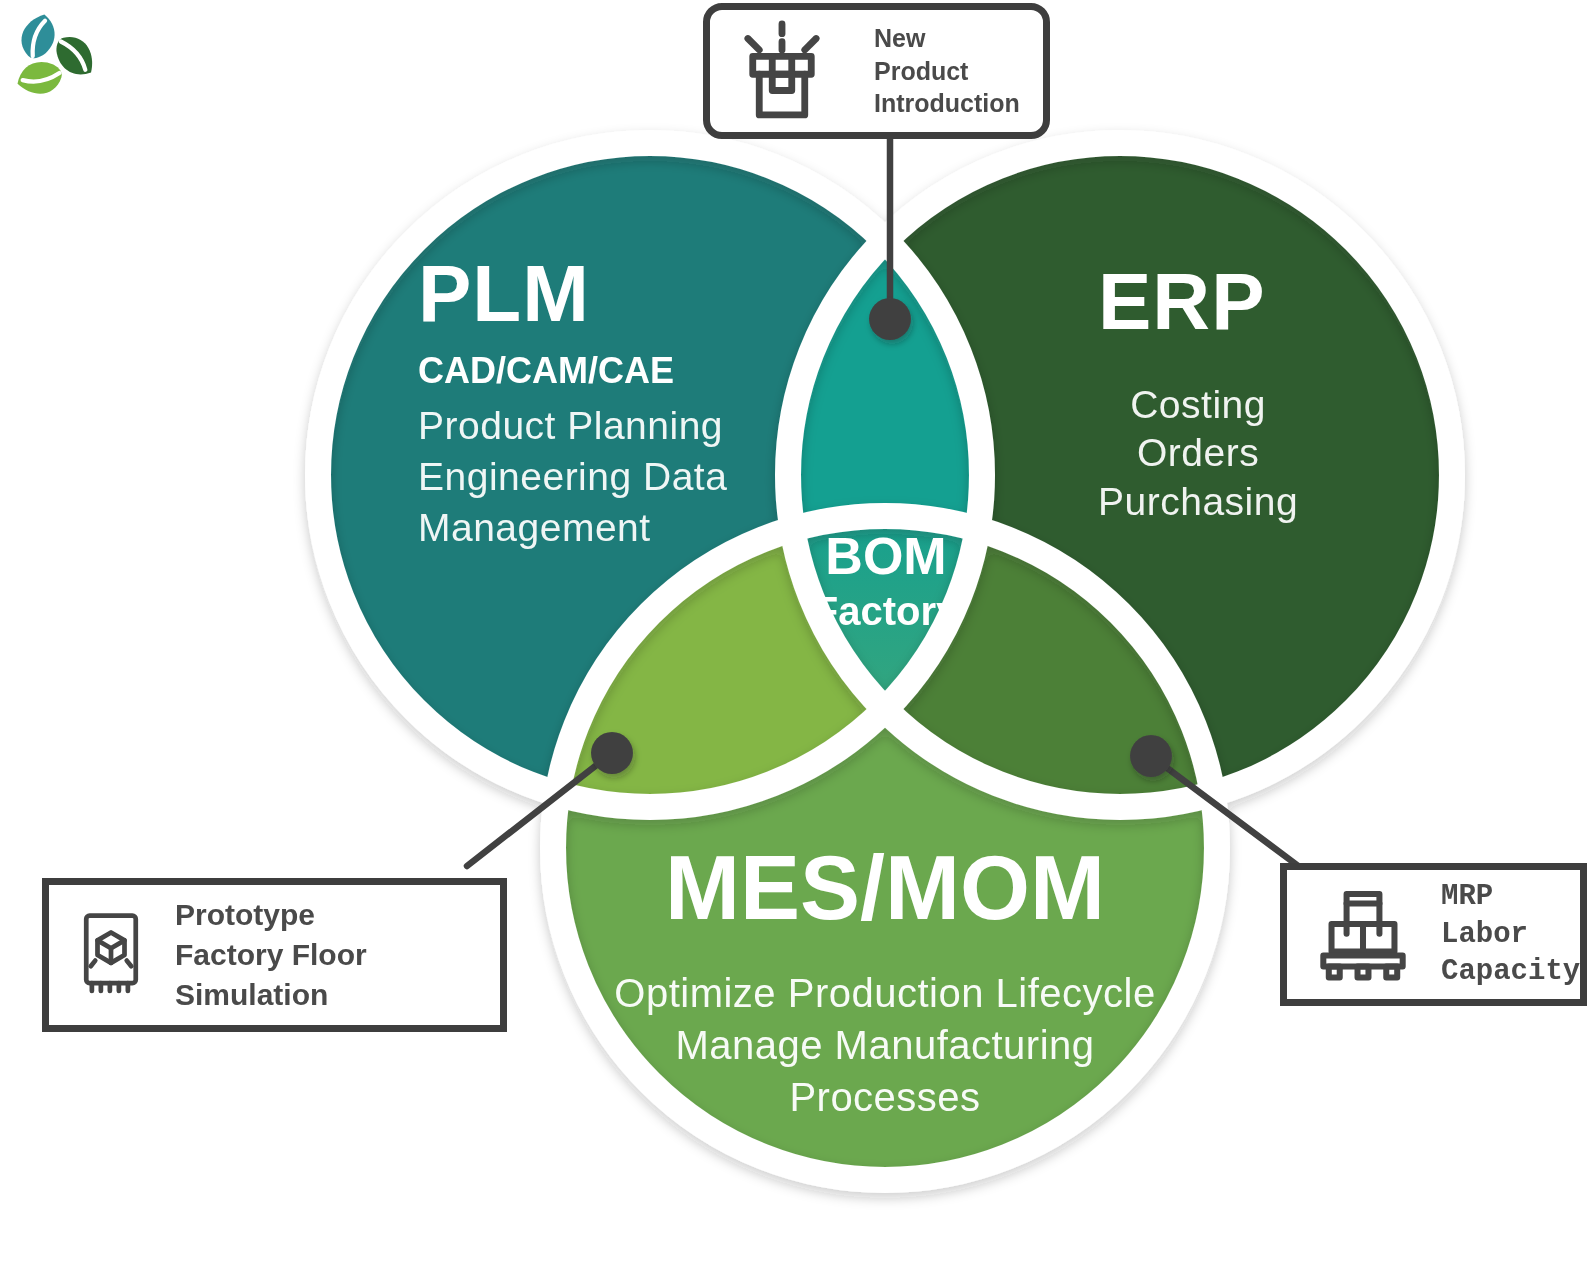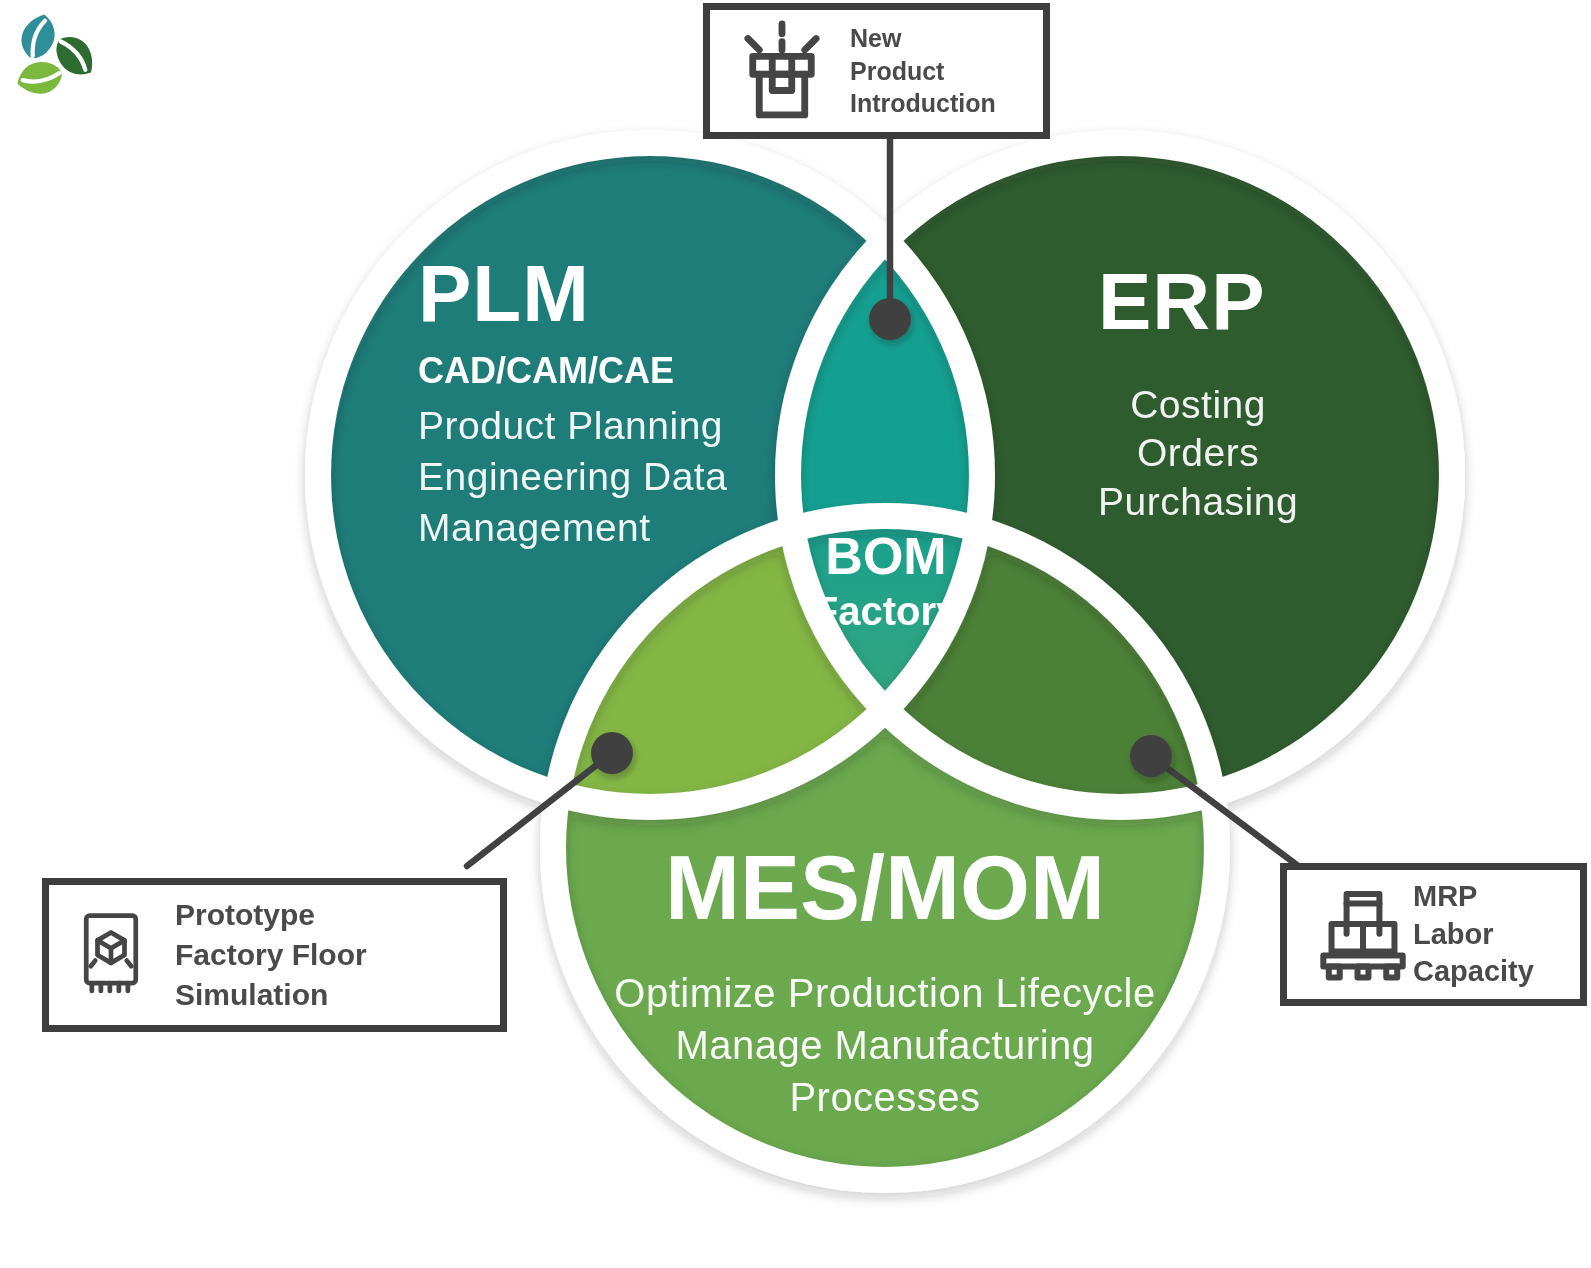--- a/index.html
+++ b/index.html
@@ -27,23 +27,23 @@
   .label-erp .circle-lines{margin-top:39px;line-height:1.24;text-align:center;}
   .label-mes .circle-lines{margin-top:34px;font-size:40px;line-height:1.3;color:rgba(255,255,255,0.95);}
   .center-line1{font-weight:bold;font-size:52px;line-height:1.1;}
   .center-line2{font-weight:bold;font-size:40px;line-height:1.1;margin-top:4px;}
 
   
   .callout{
     position:absolute;box-sizing:border-box;background:#ffffff;border:7px solid #3e3e3e;
     display:flex;align-items:center;color:#4a4a4a;
   }
-  .callout-top{left:703px;top:3px;width:347px;height:136px;padding-left:20px;gap:16px;}
+  .callout-top{left:703px;top:3px;width:347px;height:136px;padding-left:20px;gap:40px;border-radius:19px;}
   .callout-bl{left:42px;top:878px;width:465px;height:154px;padding-left:26px;gap:28px;}
-  .callout-br{left:1280px;top:863px;width:307px;height:143px;padding-left:26px;}
+  .callout-br{left:1280px;top:863px;width:307px;height:143px;padding-left:26px;gap:28px;font-family:Liberation Mono, monospace;}
   .callout-text{font-weight:bold;}
   .callout-top .callout-text{font-size:25px;line-height:1.3;}
   .callout-bl .callout-text{font-size:30px;line-height:1.33;}
   .callout-br .callout-text{font-size:29px;line-height:1.3;}
   .callout-icon{flex:0 0 auto;stroke:#454545;fill:none;stroke-linecap:round;stroke-linejoin:round;}
 </style>
 </head>
 <body>
 
 <div class="page">

